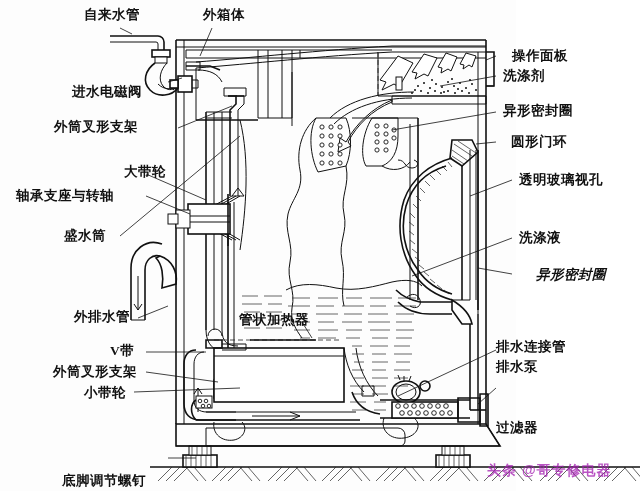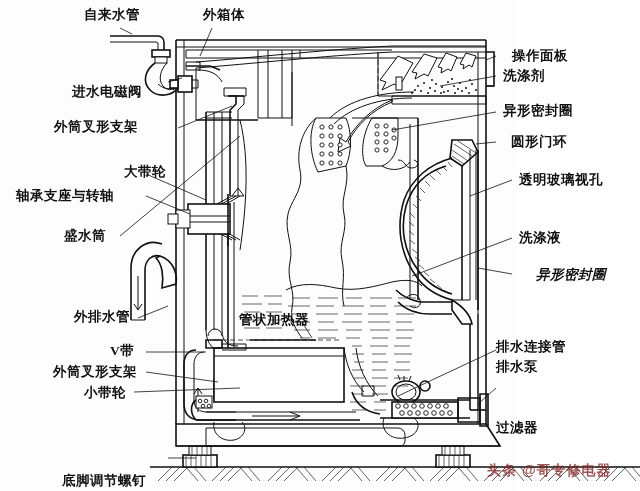--- a/index.html
+++ b/index.html
@@ -26,21 +26,21 @@
     letter-spacing:0.5px;
     line-height:1;
   }
   .lbl.r{text-align:left;}
   .lbl.l{text-align:right;}
   .wm{
     position:absolute;
     font-family:"Liberation Sans","DejaVu Sans",sans-serif;
     font-size:14px;
     font-weight:700;
-    color:#7f1d1d;
+    color:#a21caf;
     opacity:.75;
     white-space:nowrap;
     letter-spacing:1px;
   }
   
   .ln{fill:none;stroke:#111;stroke-width:1;}
   .ln2{fill:none;stroke:#111;stroke-width:1.6;}
   .thin{fill:none;stroke:#222;stroke-width:.7;}
   .lead{fill:none;stroke:#111;stroke-width:.8;}
   .wht{fill:#ffffff;stroke:#111;stroke-width:1;}

